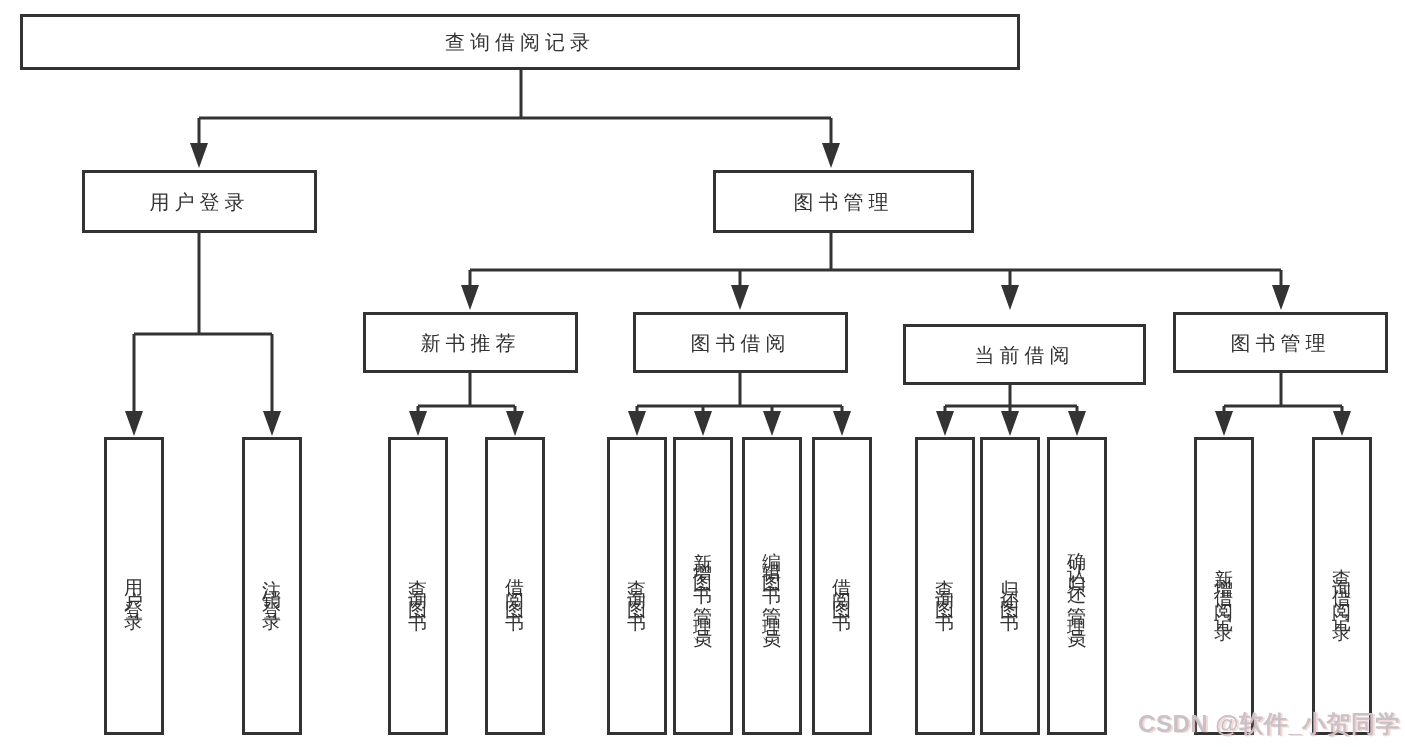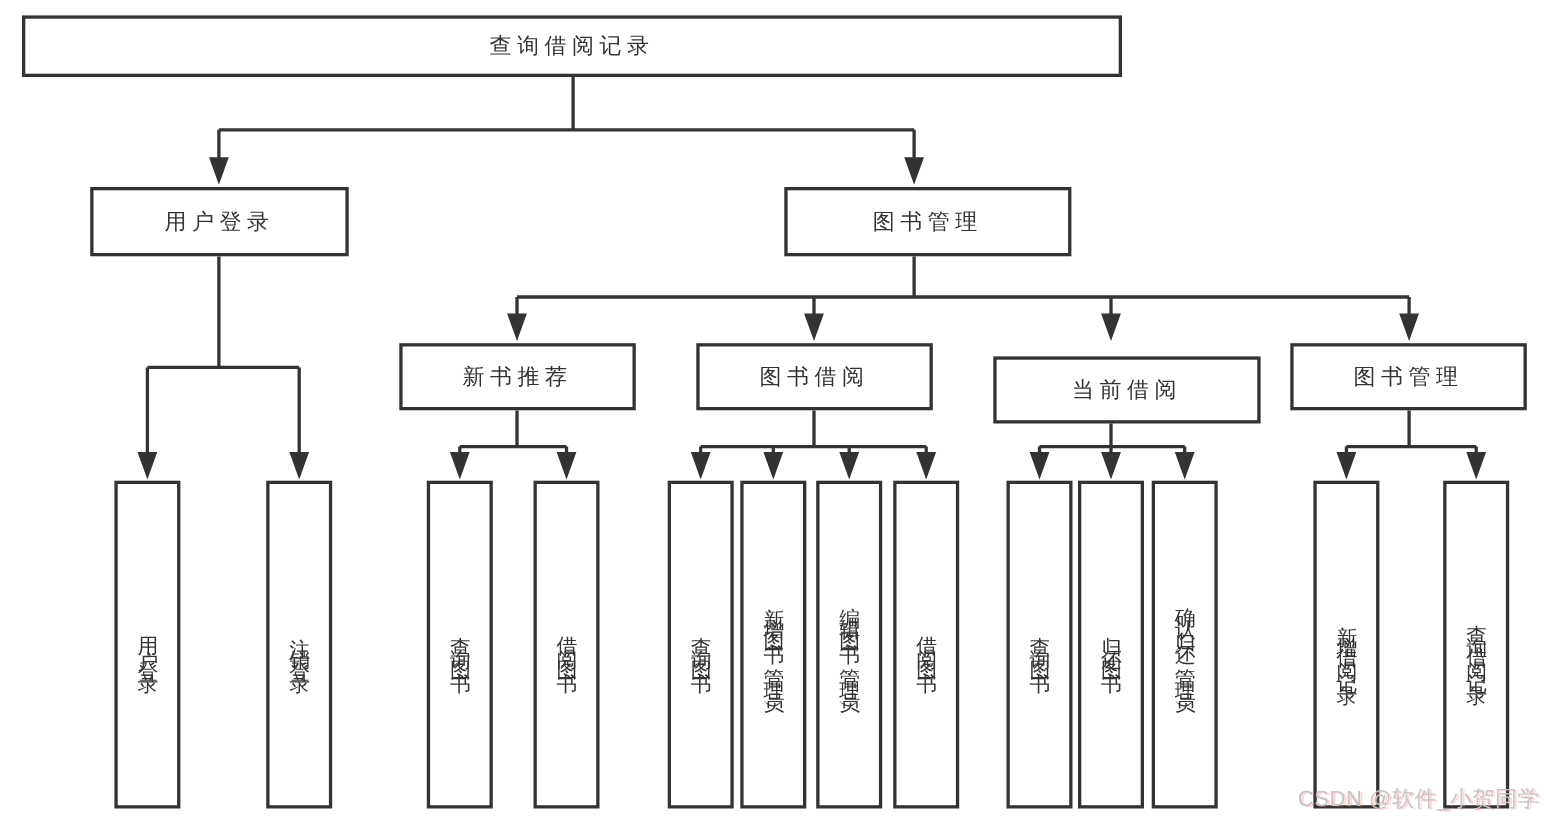--- a/index.html
+++ b/index.html
@@ -17,23 +17,24 @@
   .node .lbl{
     font-size:20px;letter-spacing:5px;color:#333;white-space:nowrap;
     line-height:1;
   }
   .node.leaf .lbl{
     writing-mode:vertical-rl;text-orientation:mixed;
     font-size:19px;letter-spacing:11px;white-space:nowrap;
   }
   .watermark{
     position:absolute;right:5px;bottom:7px;z-index:6;
-    font-size:20px;letter-spacing:0.5px;color:#c5c3c8;
+    font-size:24px;letter-spacing:0.5px;color:#c5c3c8;
     text-shadow:2px 1px 0 rgba(250,110,100,0.28);
     white-space:nowrap;
+    font-weight:bold;
   }
 </style>
 </head>
 <body>
 
 <div class="stage">
 
   <svg class="wires" width="1405" height="747" viewBox="0 0 1405 747">
     <path fill="none" stroke="#333333" stroke-width="3" d="M521 70 V118
              M199 118 H831

